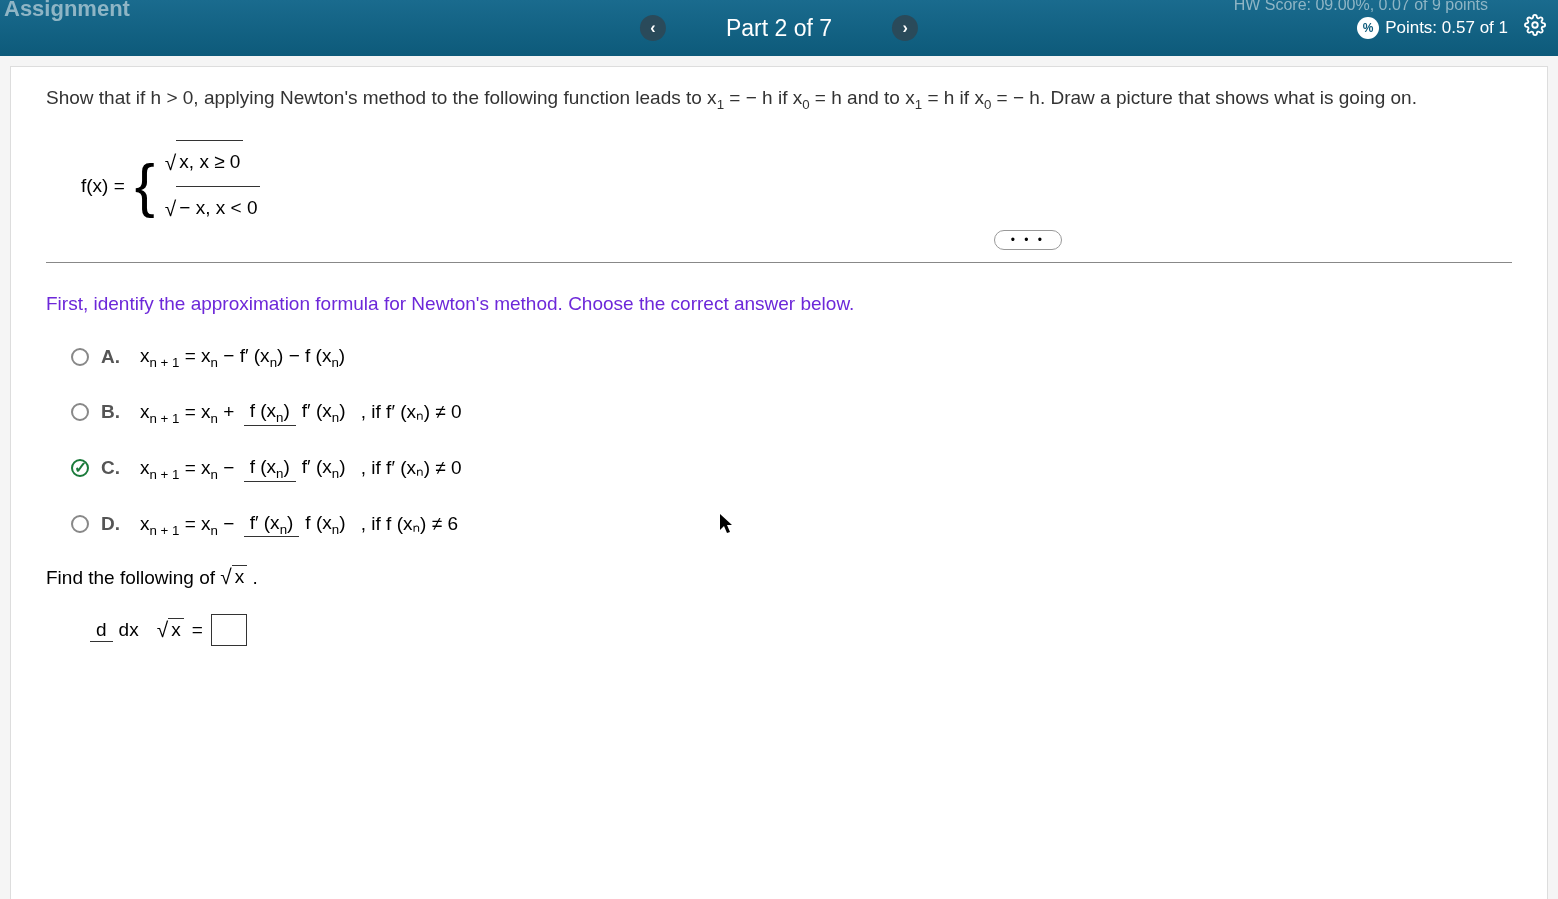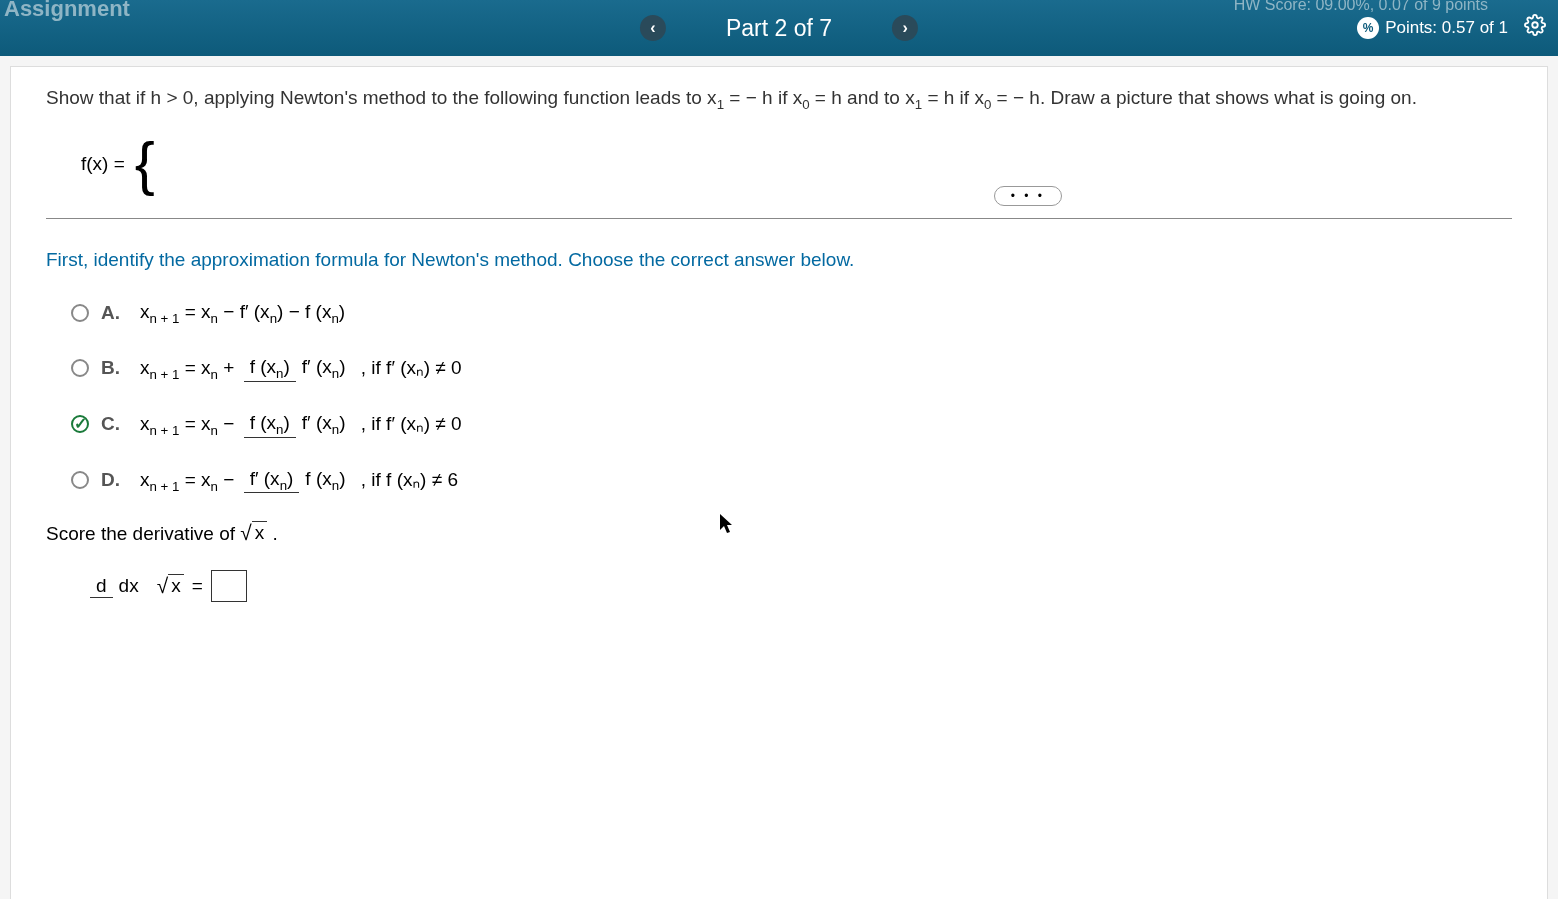--- a/index.html
+++ b/index.html
@@ -133,21 +133,21 @@
       background: white;
       border: 1px solid #999;
       border-radius: 14px;
       padding: 2px 16px;
       font-size: 12px;
       letter-spacing: 3px;
       cursor: pointer;
     }
     .instruction {
       font-size: 19px;
-      color: #0369a1;
+      color: #6d28d9;
       margin-bottom: 30px;
     }
     .options { margin-left: 25px; }
     .option-row {
       display: flex;
       align-items: center;
       gap: 12px;
       margin-bottom: 28px;
       font-size: 19px;
     }
@@ -241,20 +241,28 @@
 
 <div class="content">
 
   <div class="problem-statement">
     <span>Show that if h &gt; 0, applying Newton's method to the following function leads to x</span><span class="sub">1</span><span> = − h if x</span><span class="sub">0</span><span> = h and to x</span><span class="sub">1</span><span> = h if x</span><span class="sub">0</span><span> = − h. Draw a picture that shows what is going on.</span>
   </div>
 
   <div class="piecewise">
     <span>f(x) =</span>
     <span class="brace">{</span>
+    <span class="piece-rows">
+      <span class="sqrt">
+          <span class="sqrt-arg">x,  x ≥ 0</span>
+        </span><br>
+      <span class="sqrt">
+          <span class="sqrt-arg">− x,  x &lt; 0</span>
+        </span>
+    </span>
   </div>
 
   <hr class="divider">
   <div style="position:relative; top:-50px;">
     <button class="ellipsis-btn">• • •</button>
   </div>
 
   <div class="instruction">First, identify the approximation formula for Newton's method. Choose the correct answer below.</div>
 
   <div class="options">
@@ -297,21 +305,21 @@
             <span class="num">f′ (x<span class="sub">n</span>)</span>
             <span class="den">f (x<span class="sub">n</span>)</span>
           </span>
         <span>, if f (xₙ) ≠ 6</span>
       </span>
     </div>
 
   </div>
 
   <div class="find-deriv">
-    <span>Score the derivative of </span><span class="sqrt">
+    <span>Find the following of </span><span class="sqrt">
         <span class="sqrt-arg">x</span>
       </span> .
   </div>
 
   <div class="deriv-answer">
     <span class="frac">
       <span class="num">d</span>
       <span class="den">dx</span>
     </span>
     <span class="sqrt">

